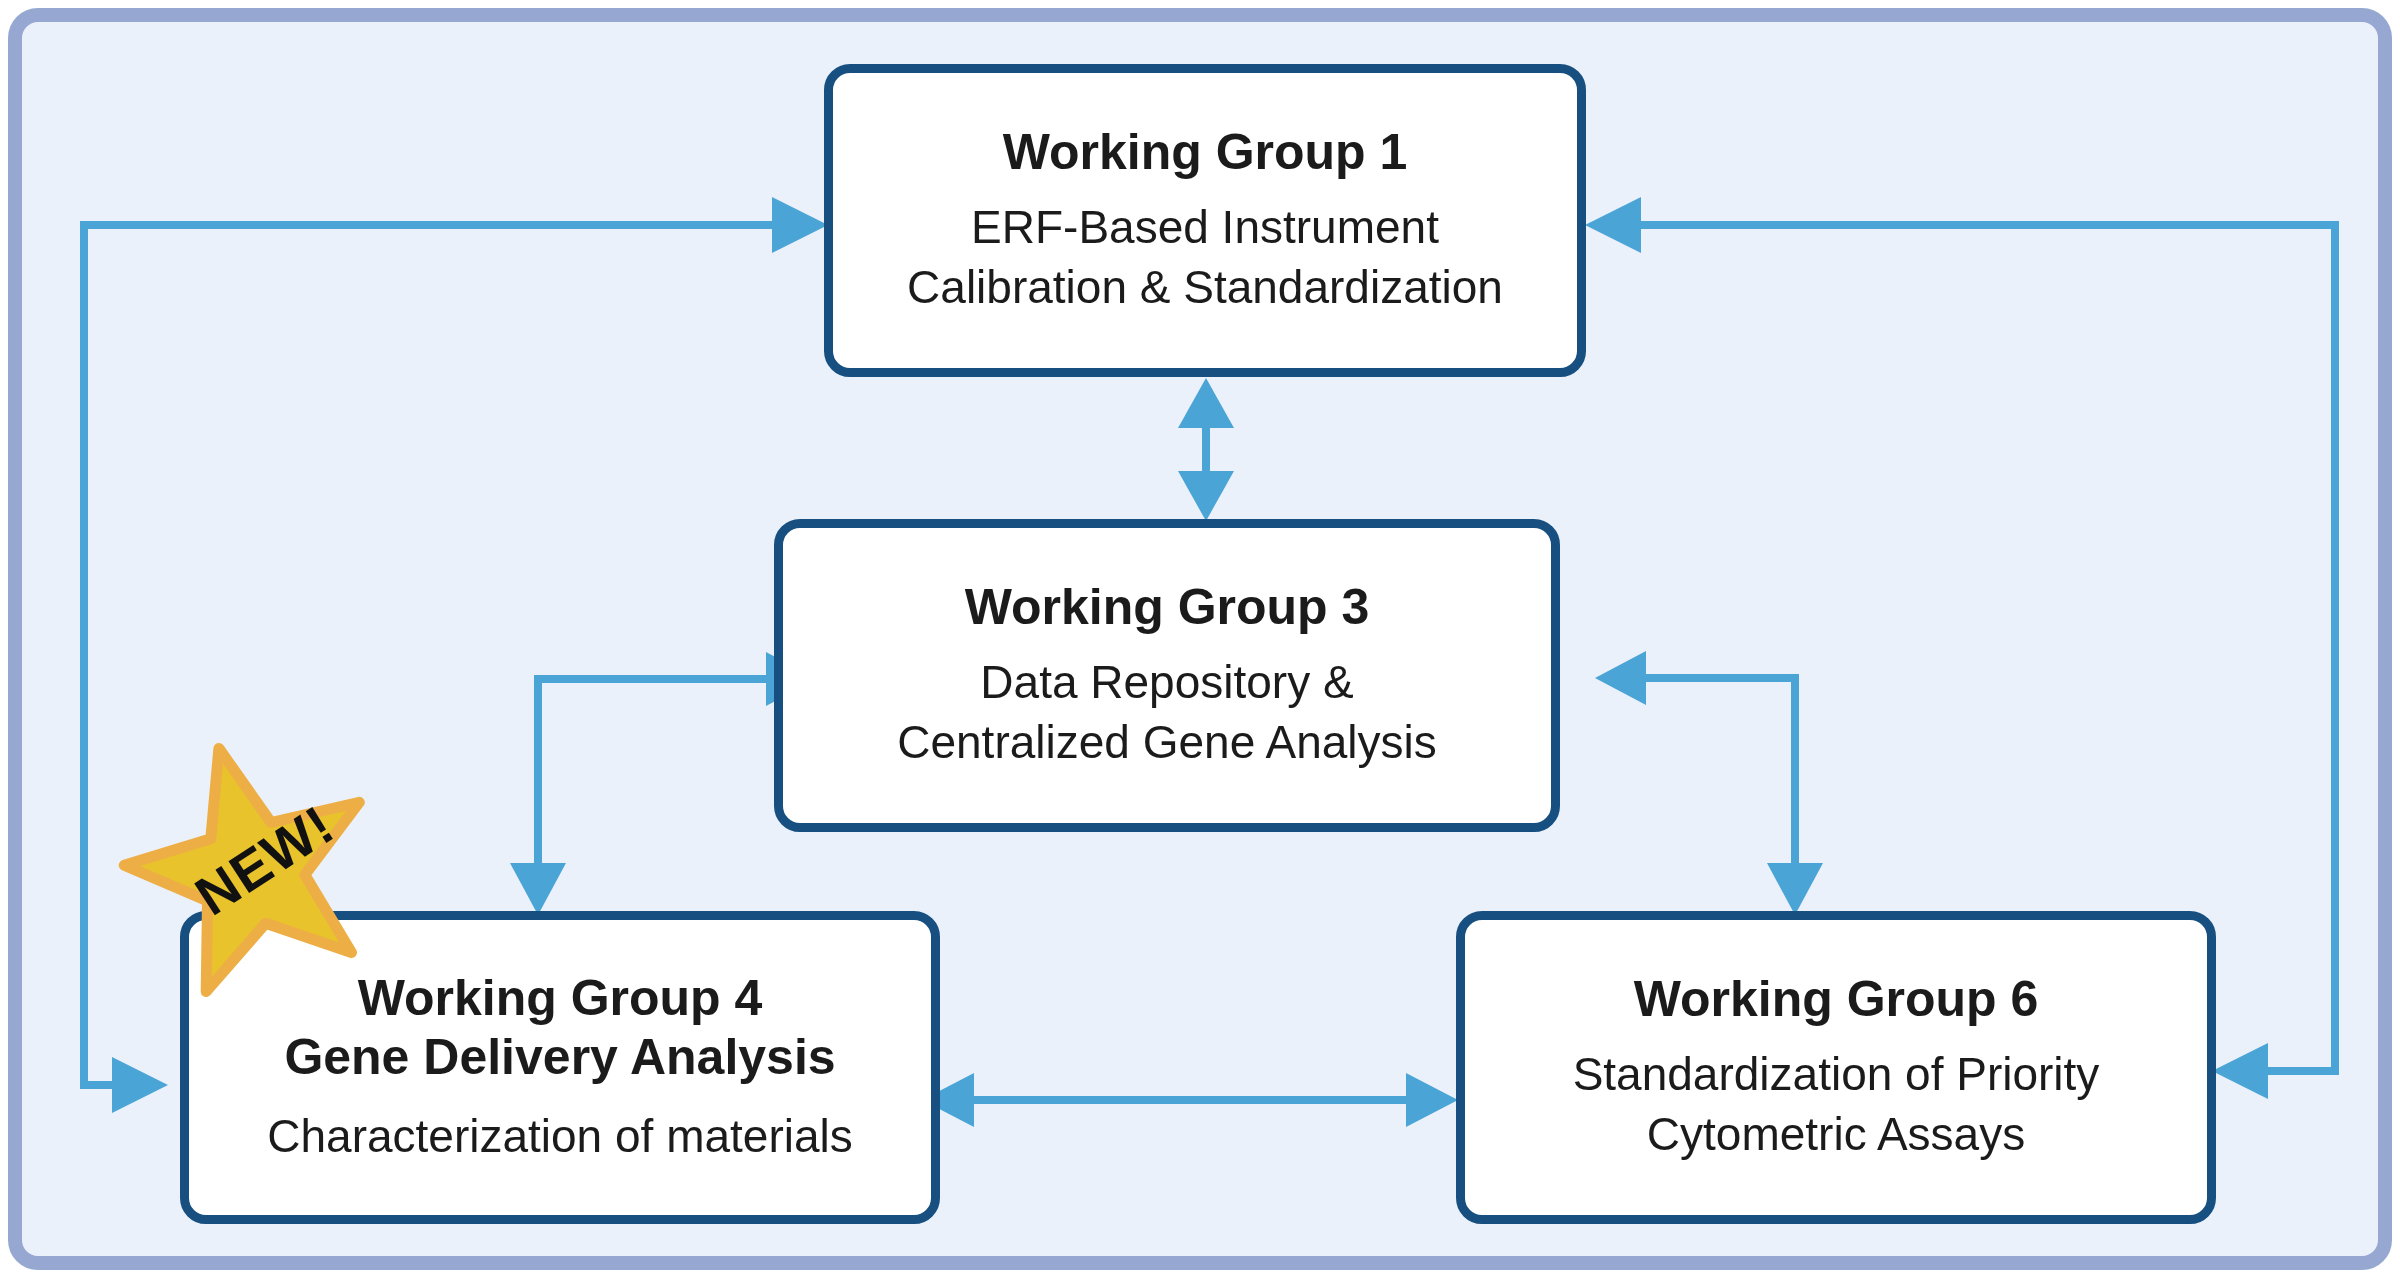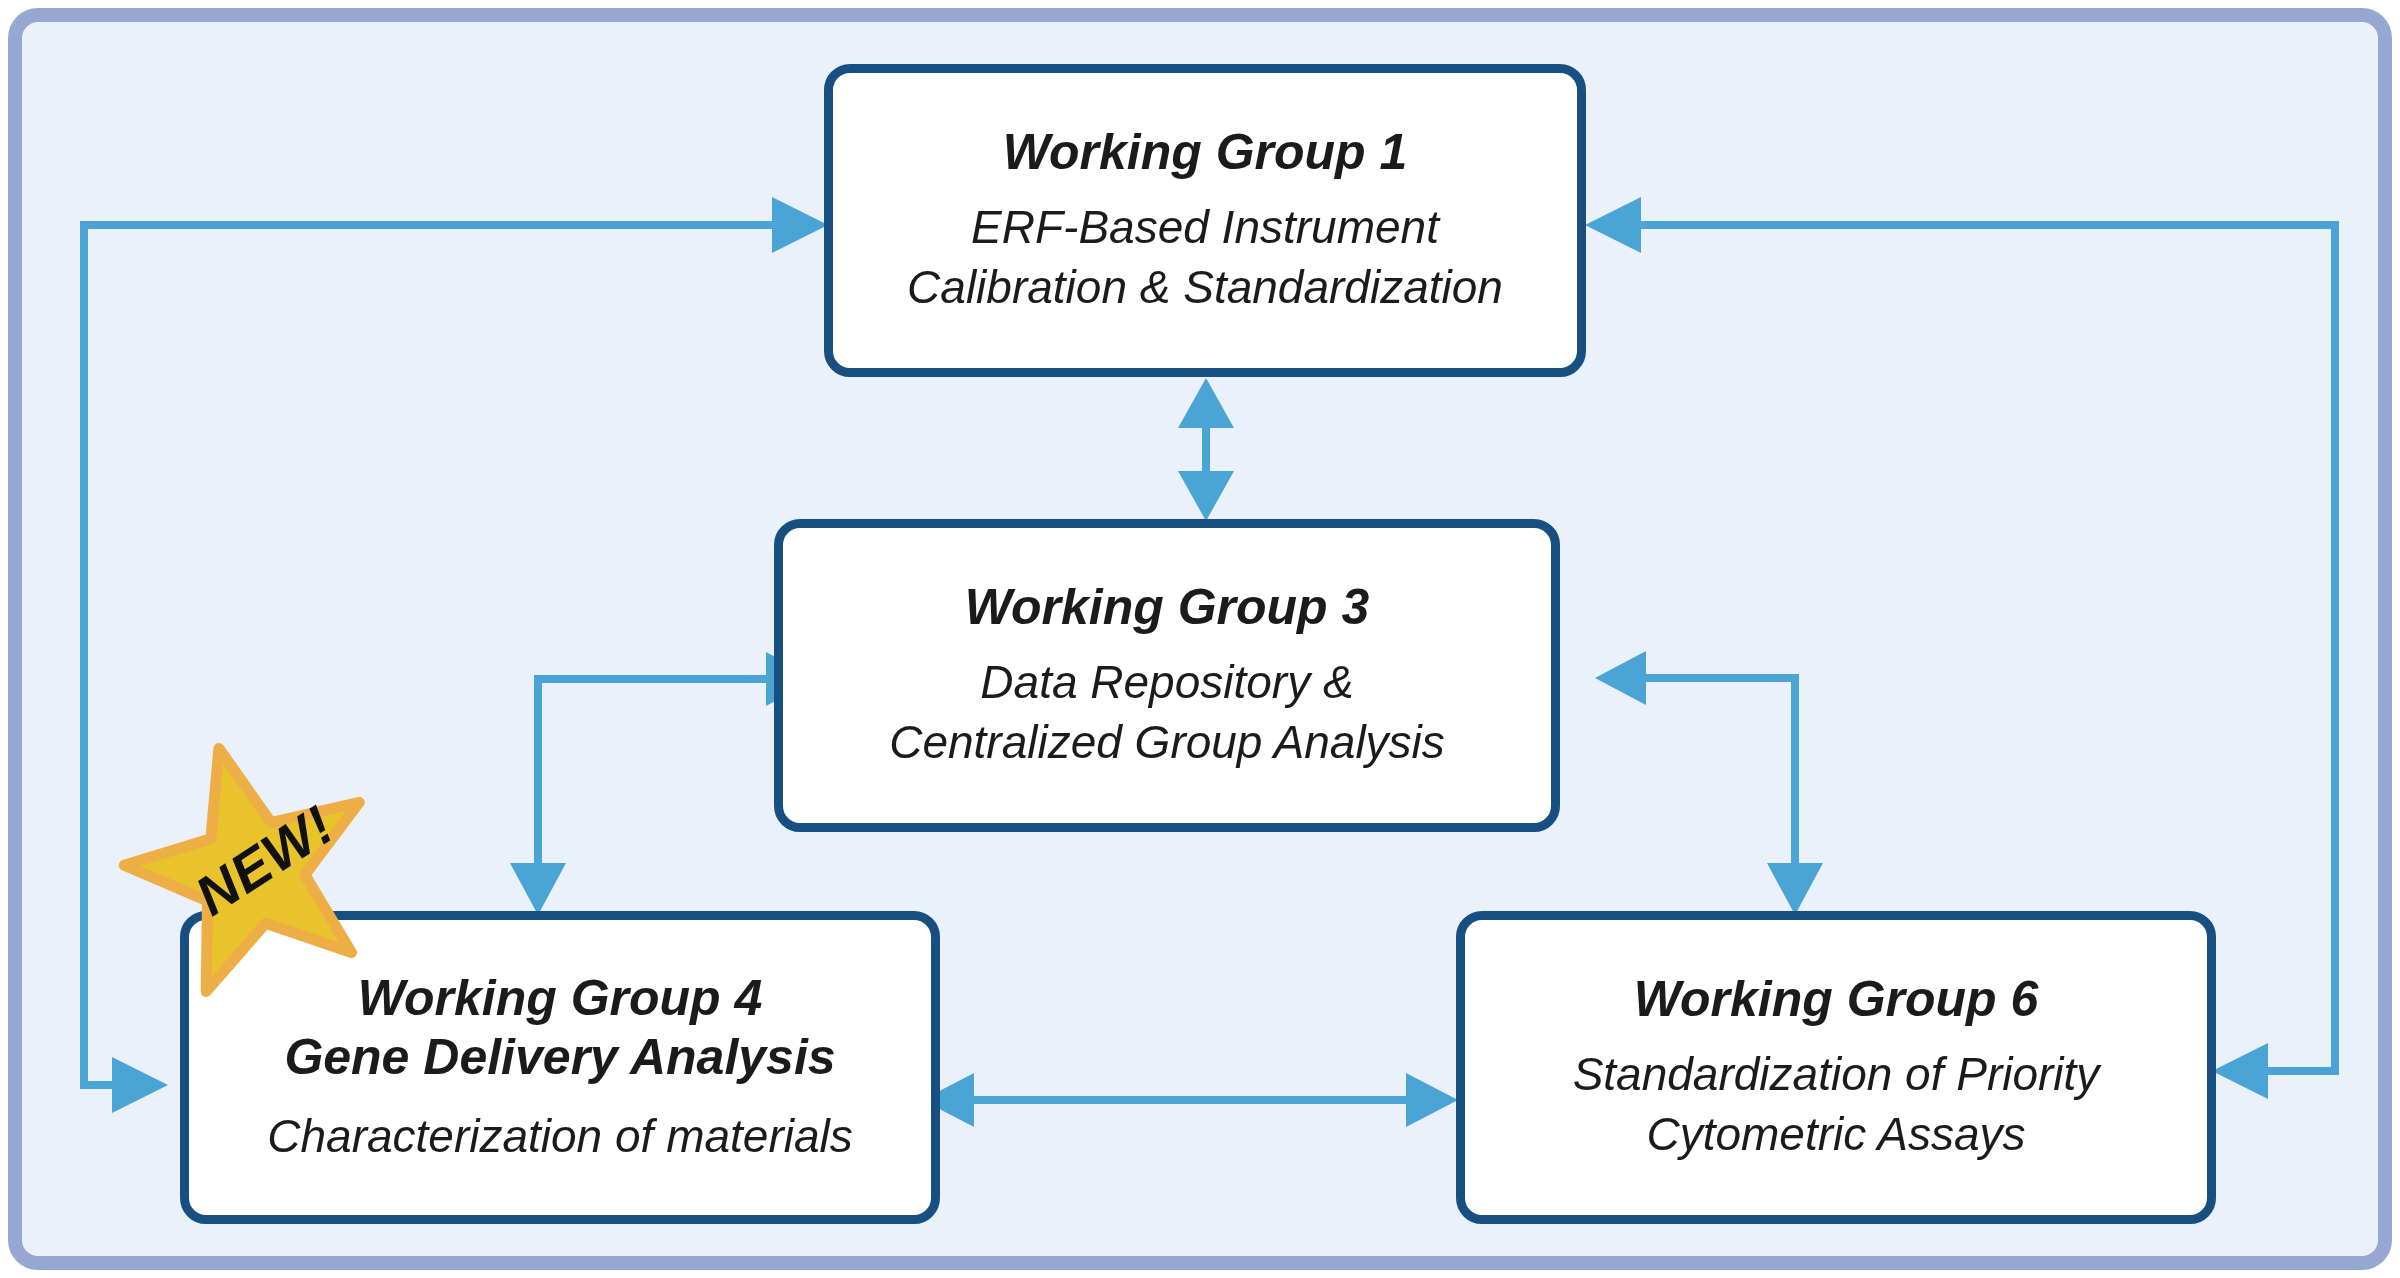--- a/index.html
+++ b/index.html
@@ -9,21 +9,20 @@
     height: 1278px;
     overflow: hidden;
     background: #ffffff;
     font-family: "Liberation Sans", sans-serif;
   }
   .stage {
     position: relative;
     width: 1952px;
     height: 1278px;
     background: #ffffff;
-    font-style: italic;
   }
   .canvas {
     position: absolute;
     left: 8px;
     top: 8px;
     width: 2356px;   
     height: 1234px;  
     border: 14px solid var(--frame, #96a8d2);
     border-radius: 30px;
     background: var(--canvas-bg, #eaf1fb);
@@ -144,21 +143,21 @@
       <div>Calibration &amp; Standardization</div>
     </div>
   </div>
 
   <div class="group-box box-wg3">
     <div class="box-title">
       <div>Working Group 3</div>
     </div>
     <div class="box-body">
       <div>Data Repository &amp;</div>
-      <div>Centralized Group Analysis</div>
+      <div>Centralized Gene Analysis</div>
     </div>
   </div>
 
   <div class="group-box box-wg4">
     <div class="box-title" style="margin-bottom:20px">
       <div>Working Group 4</div>
       <div>Gene Delivery Analysis</div>
     </div>
     <div class="box-body">
       <div>Characterization of materials</div>

